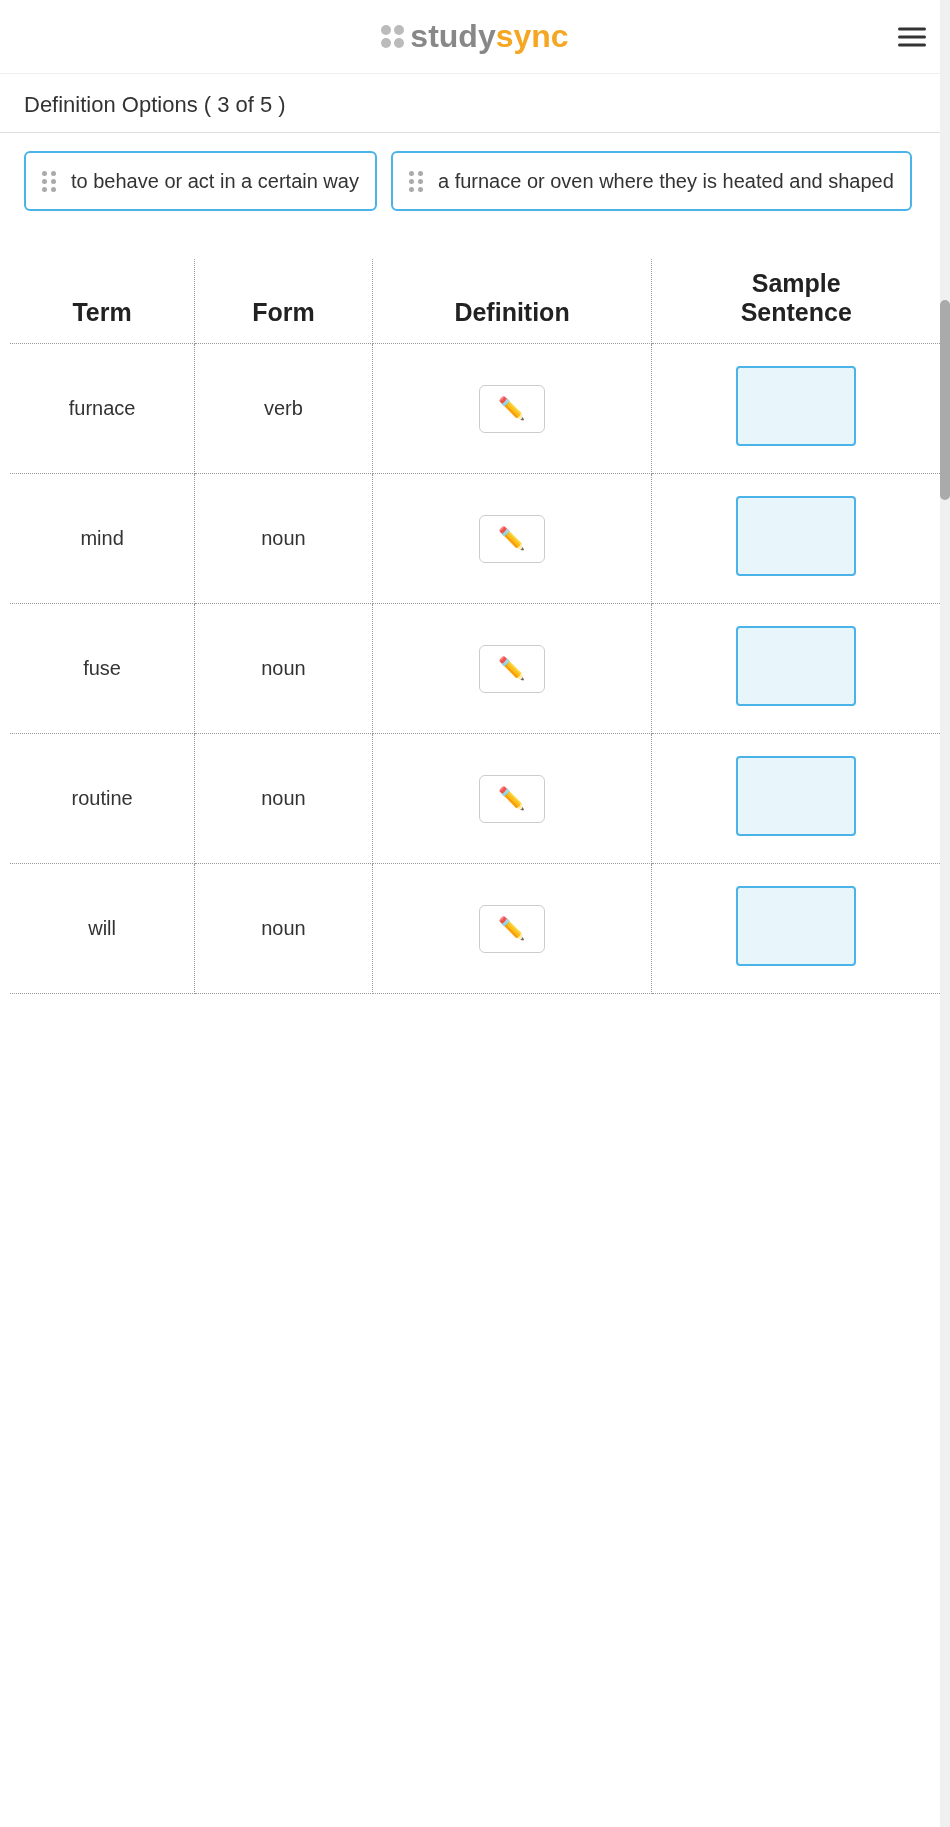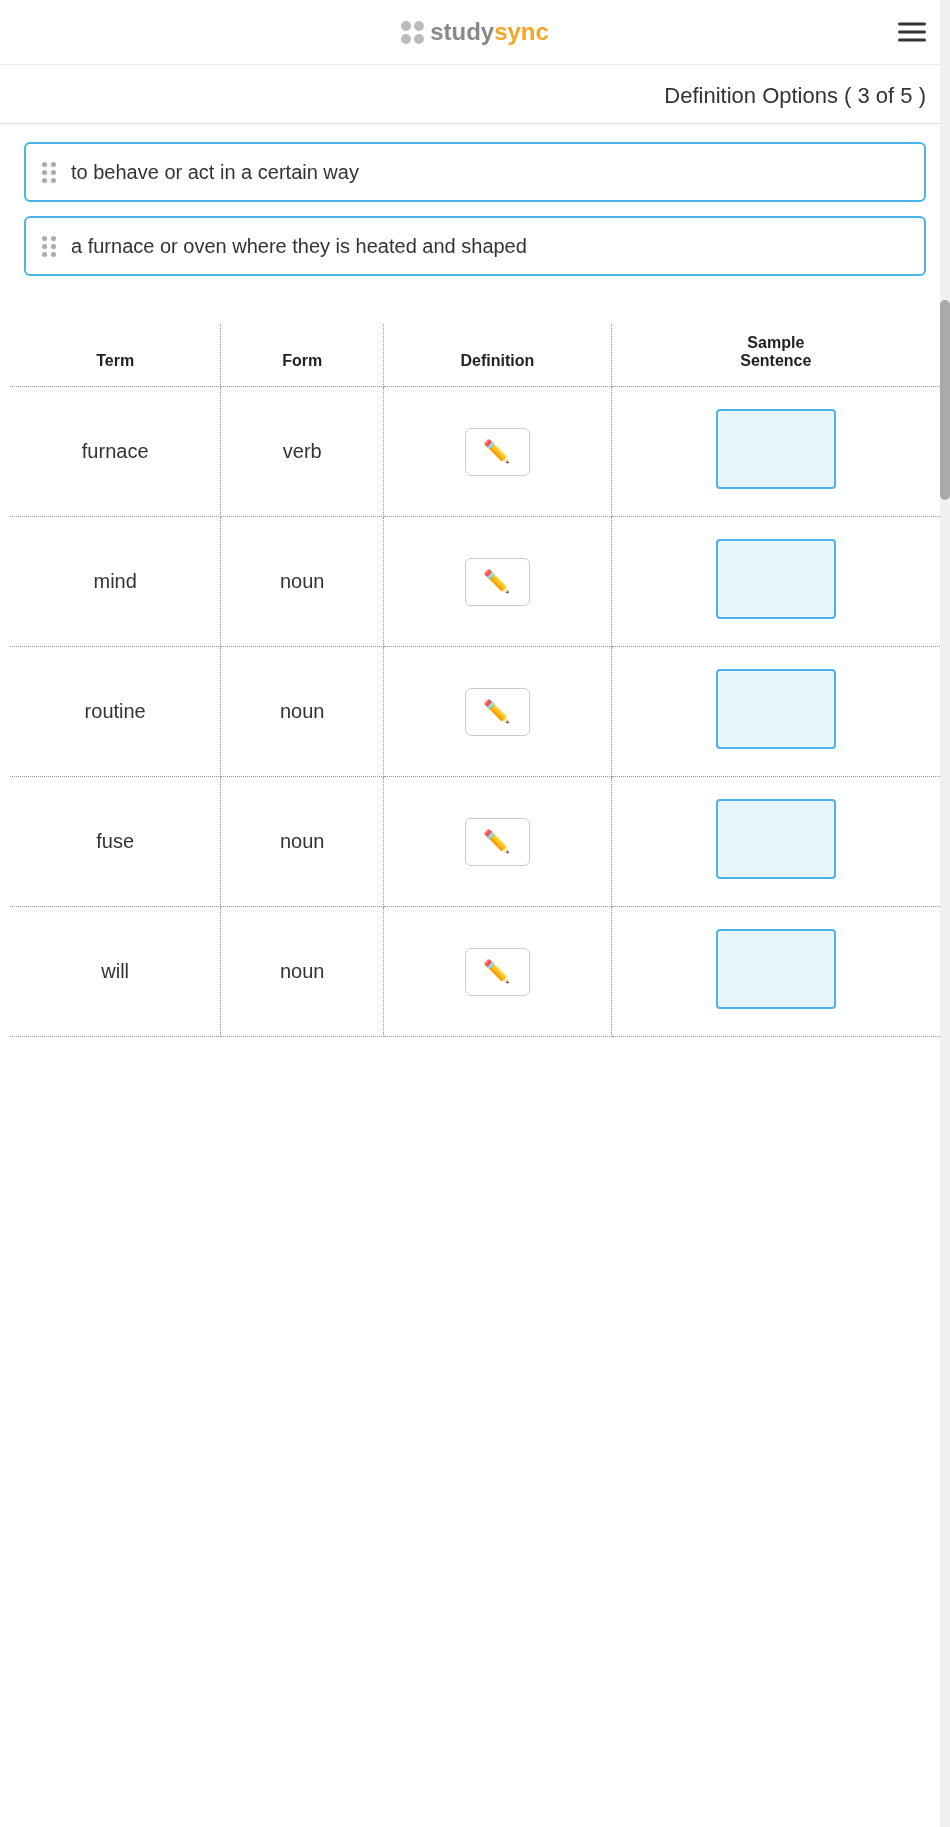--- a/index.html
+++ b/index.html
@@ -31,21 +31,21 @@
       grid-template-columns: repeat(2, 10px);
       gap: 3px;
     }
     .logo-dot {
       width: 10px;
       height: 10px;
       border-radius: 50%;
       background: #bbb;
     }
     .logo-text {
-      font-size: 24px;
+      font-size: 32px;
       font-family: Arial, sans-serif;
       font-weight: bold;
     }
 
     .hamburger {
       position: absolute;
       right: 24px;
       top: 50%;
       transform: translateY(-50%);
       display: flex;
@@ -60,28 +60,27 @@
       border-radius: 2px;
     }
 
     
     .section-title {
       font-family: Arial, sans-serif;
       font-size: 22px;
       color: #333;
       padding: 18px 24px 14px;
       border-bottom: 1px solid #ddd;
-      text-align: right;
     }
 
     
     .definition-options {
       padding: 18px 24px;
       display: flex;
-      flex-direction: column;
+      flex-direction: row;
       gap: 14px;
     }
 
     .def-option {
       display: flex;
       align-items: center;
       border: 2px solid #4ab3e8;
       border-radius: 6px;
       padding: 14px 16px;
       cursor: pointer;
@@ -114,21 +113,21 @@
       padding: 30px 10px 20px;
     }
 
     .vocab-table {
       width: 100%;
       border-collapse: collapse;
     }
 
     .vocab-table th {
       font-family: Arial, sans-serif;
-      font-size: 16px;
+      font-size: 25px;
       font-weight: bold;
       color: #222;
       padding: 10px 14px 16px;
       text-align: center;
       vertical-align: bottom;
       border-bottom: 1px dotted #999;
     }
 
     .vocab-table td {
       padding: 22px 14px;
@@ -277,34 +276,34 @@
           <button class="edit-btn">
             <span class="edit-icon">✏️</span>
           </button>
         </td>
         <td>
           <div class="sentence-box"></div>
         </td>
       </tr>
 
       <tr>
+        <td>fuse</td>
+        <td>noun</td>
+        <td>
+          <button class="edit-btn">
+            <span class="edit-icon">✏️</span>
+          </button>
+        </td>
+        <td>
+          <div class="sentence-box"></div>
+        </td>
+      </tr>
+
+      <tr>
         <td>routine</td>
-        <td>noun</td>
-        <td>
-          <button class="edit-btn">
-            <span class="edit-icon">✏️</span>
-          </button>
-        </td>
-        <td>
-          <div class="sentence-box"></div>
-        </td>
-      </tr>
-
-      <tr>
-        <td>fuse</td>
         <td>noun</td>
         <td>
           <button class="edit-btn">
             <span class="edit-icon">✏️</span>
           </button>
         </td>
         <td>
           <div class="sentence-box"></div>
         </td>
       </tr>

